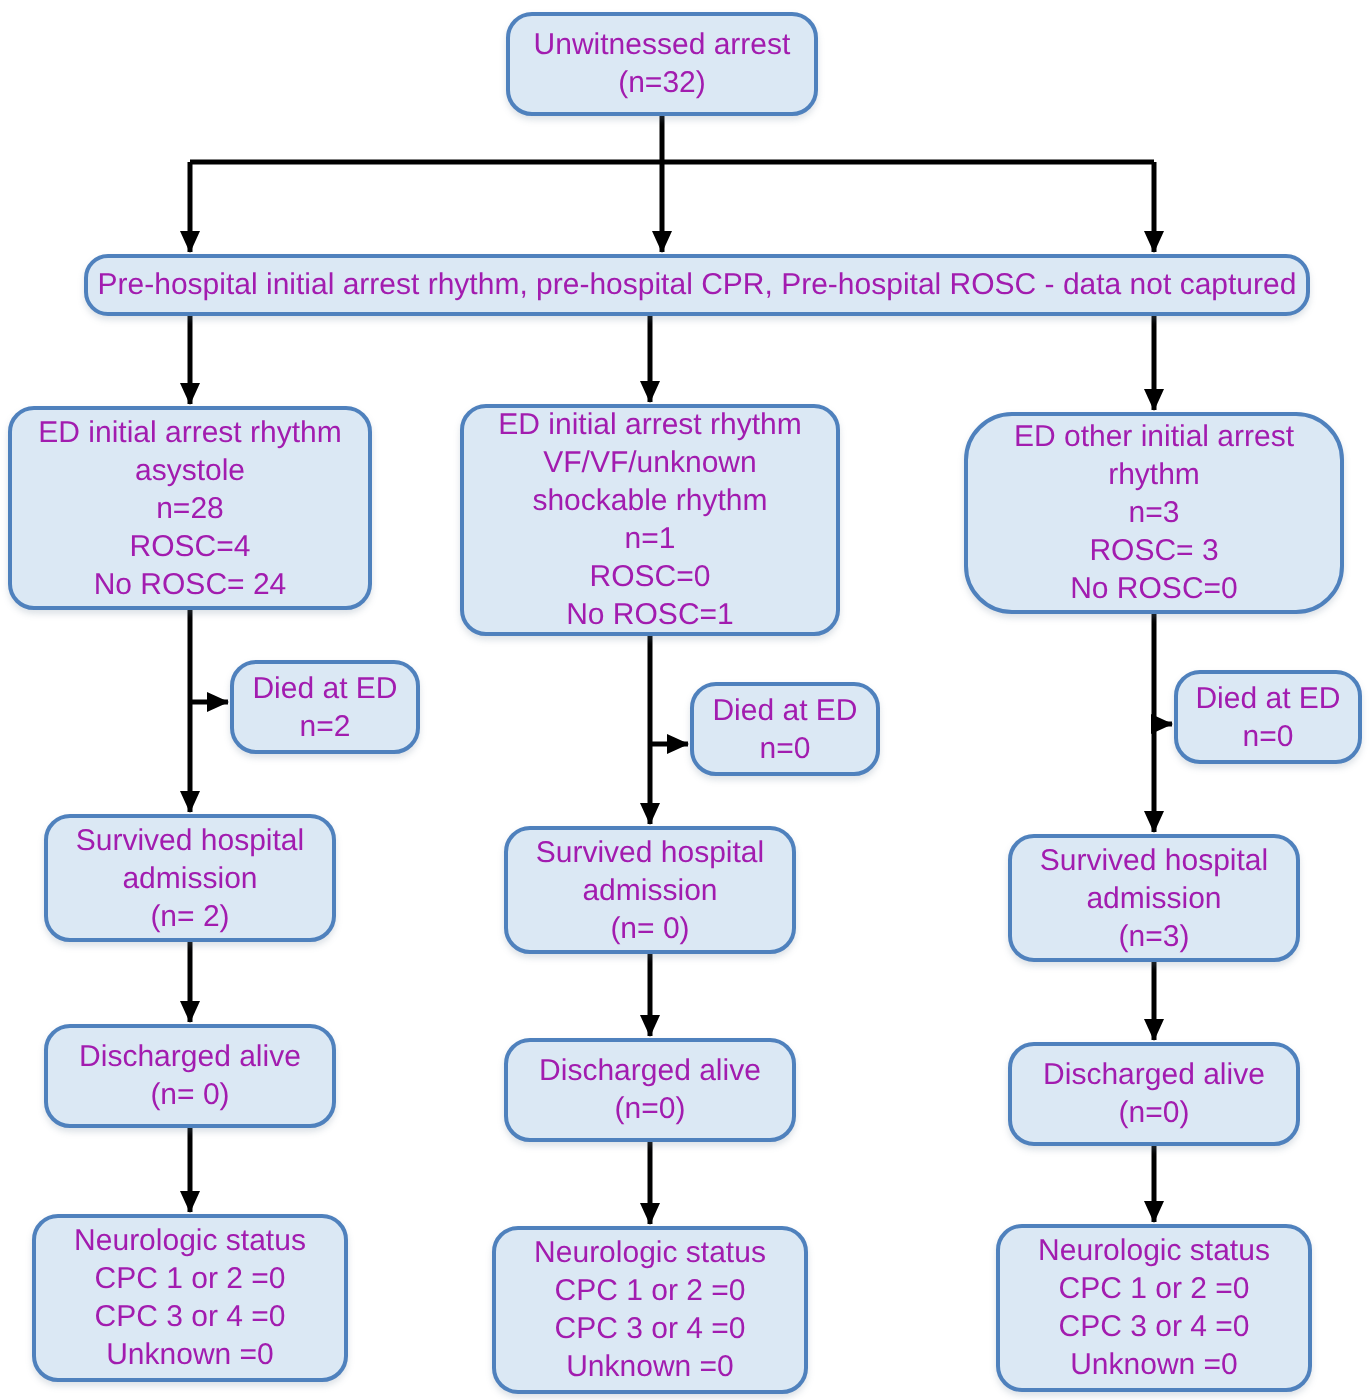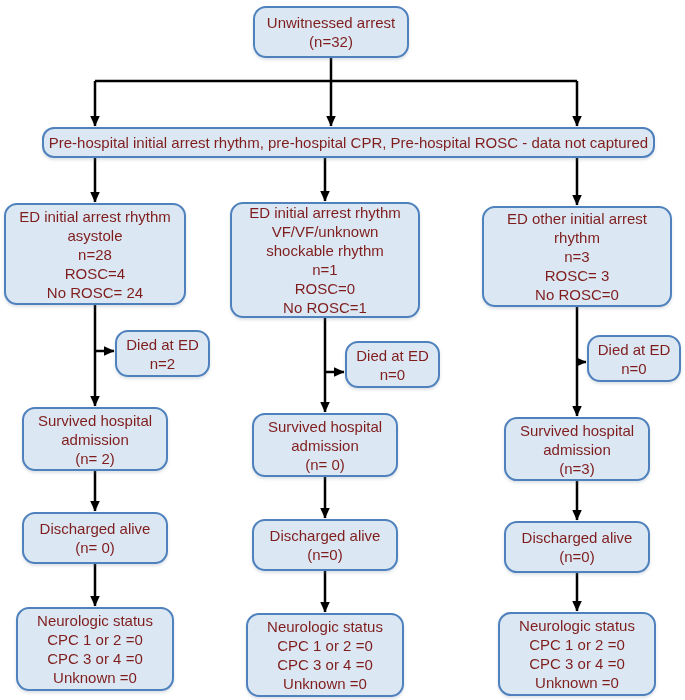--- a/index.html
+++ b/index.html
@@ -1,21 +1,21 @@
 <!DOCTYPE html>
 <html><head>
 <meta charset="utf-8">
 <style>
   html,body{margin:0;padding:0;background:#ffffff;}
   #canvas{
     position:relative;
     width:685px;height:700px;
     background:#ffffff;
     font-family:"Liberation Sans", sans-serif;
-    color:#7f1d1d;
+    color:#a21caf;
     overflow:hidden;
   }
   #connectors{position:absolute;left:0;top:0;width:685px;height:700px;}
   .box{
     position:absolute;
     box-sizing:border-box;
     background:#dbe8f4;
     border:2px solid #4f81bd;
     border-radius:13px;
     display:flex;
@@ -102,21 +102,21 @@
   <div class="box" style="left:252px;top:413px;width:146px;height:64px;">Survived hospital
 admission
 (n= 0)</div>
   <div class="box" style="left:252px;top:519px;width:146px;height:52px;">Discharged alive
 (n=0)</div>
   <div class="box" style="left:246px;top:613px;width:158px;height:84px;">Neurologic status
 CPC 1 or 2 =0
 CPC 3 or 4 =0
 Unknown =0</div>
 
-  <div class="box" style="left:482px;top:206px;width:190px;height:101px;">ED other initial arrest
+  <div class="box" style="left:482px;top:206px;width:190px;height:101px;border-radius:24px;">ED other initial arrest
 rhythm
 n=3
 ROSC= 3
 No ROSC=0</div>
   <div class="box" style="left:587px;top:335px;width:94px;height:47px;">Died at ED
 n=0</div>
   <div class="box" style="left:504px;top:417px;width:146px;height:64px;">Survived hospital
 admission
 (n=3)</div>
   <div class="box" style="left:504px;top:521px;width:146px;height:52px;">Discharged alive

